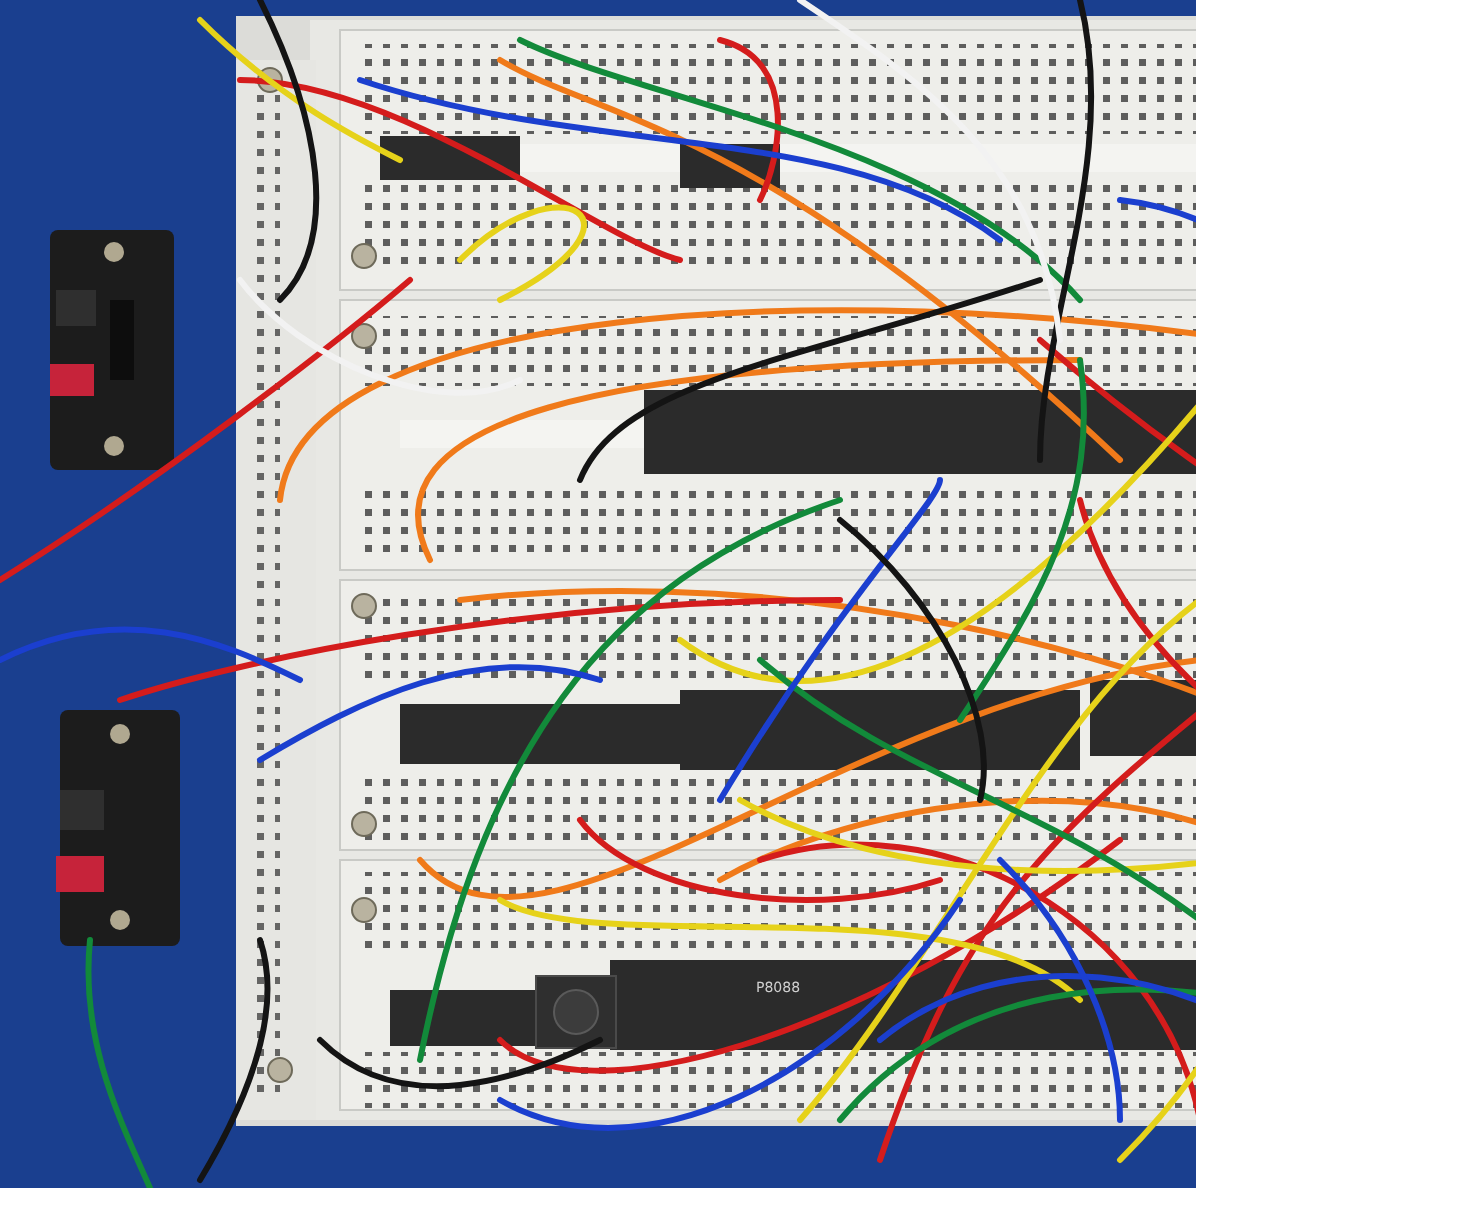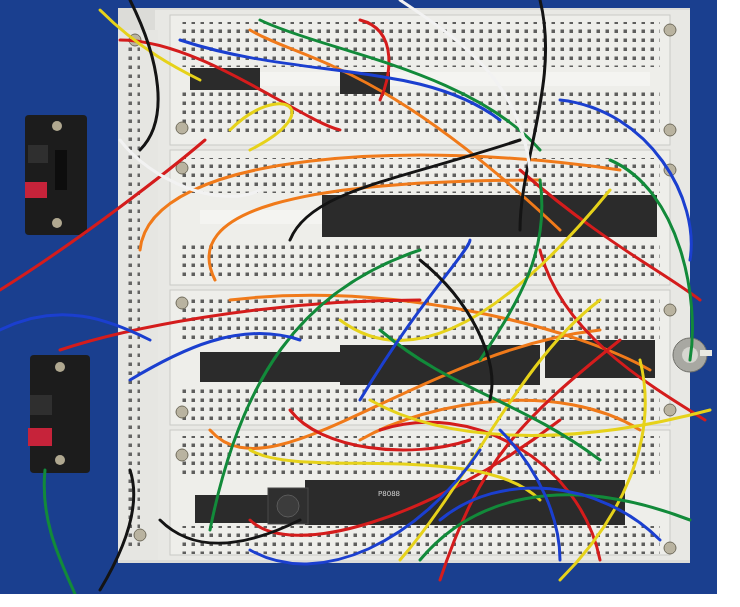--- a/index.html
+++ b/index.html
@@ -1,17 +1,17 @@
 <!DOCTYPE html>
 <html><head>
   <meta charset="utf-8">
   <style>
     html, body { margin: 0; padding: 0; background: #ffffff; }
     body { width: 740px; height: 607px; position: relative; overflow: hidden; font-family: "DejaVu Sans", sans-serif; }
-    .photo { position: absolute; left: 0; top: 0; width: 717px; height: 594px; background: #1a3f8f; overflow: hidden; }
+    .photo { position: absolute; left: 0; top: 0; width: 598px; height: 594px; background: #1a3f8f; overflow: hidden; }
     svg { position: absolute; left: 0; top: 0; }
   </style>
 </head>
 <body>
 
 <div class="photo">
   <svg width="717" height="594" viewBox="0 0 717 594">
     <defs>
       <pattern id="holes" width="9" height="9" patternUnits="userSpaceOnUse">
         <rect x="2.5" y="2.5" width="3.5" height="3.5" fill="#3a3a3a"></rect>

